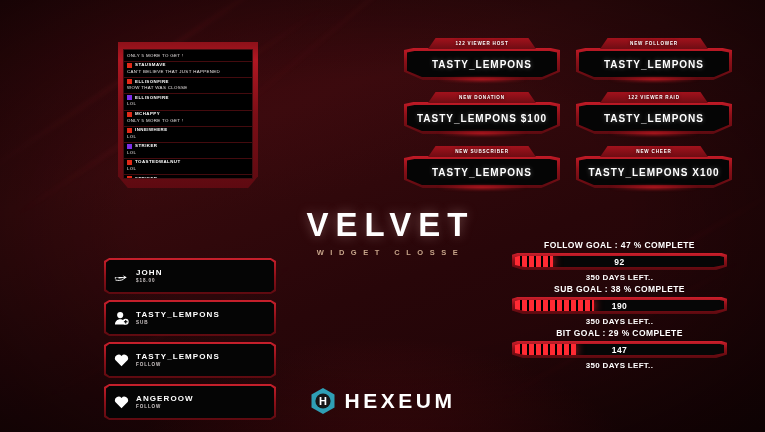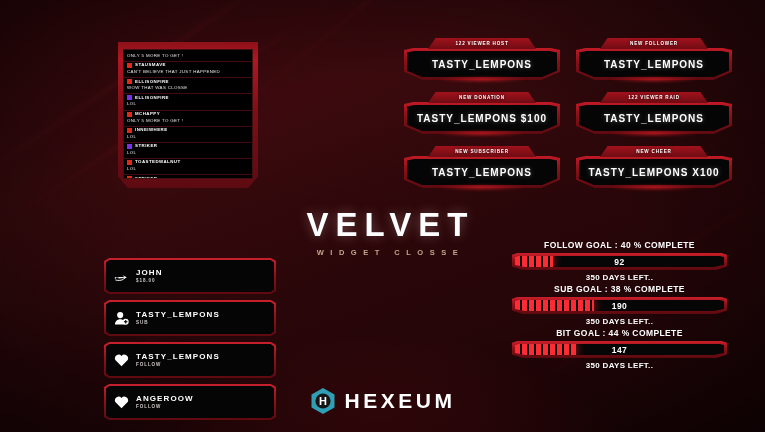--- a/index.html
+++ b/index.html
@@ -346,41 +346,41 @@
         <span class="event-meta">
           <span class="event-name">ANGEROOW</span>
           <span class="event-sub">FOLLOW</span>
         </span>
       </div>
     </div>
   </div>
 
 <div class="goals" id="goal-list">
     <div class="goal-block">
-      <div class="goal-title">FOLLOW GOAL :  40 % COMPLETE</div>
+      <div class="goal-title">FOLLOW GOAL :  47 % COMPLETE</div>
       <div class="goal-bar">
         <div class="goal-track">
           <div class="goal-fill" style="width:18%"></div>
           <span class="goal-value">92</span>
         </div>
       </div>
       <div class="goal-days">350 DAYS LEFT..</div>
     </div>
     <div class="goal-block">
       <div class="goal-title">SUB GOAL :  38 % COMPLETE</div>
       <div class="goal-bar">
         <div class="goal-track">
           <div class="goal-fill" style="width:38%"></div>
           <span class="goal-value">190</span>
         </div>
       </div>
       <div class="goal-days">350 DAYS LEFT..</div>
     </div>
     <div class="goal-block">
-      <div class="goal-title">BIT GOAL :  44 % COMPLETE</div>
+      <div class="goal-title">BIT GOAL :  29 % COMPLETE</div>
       <div class="goal-bar">
         <div class="goal-track">
           <div class="goal-fill" style="width:29%"></div>
           <span class="goal-value">147</span>
         </div>
       </div>
       <div class="goal-days">350 DAYS LEFT..</div>
     </div>
   </div>
 

